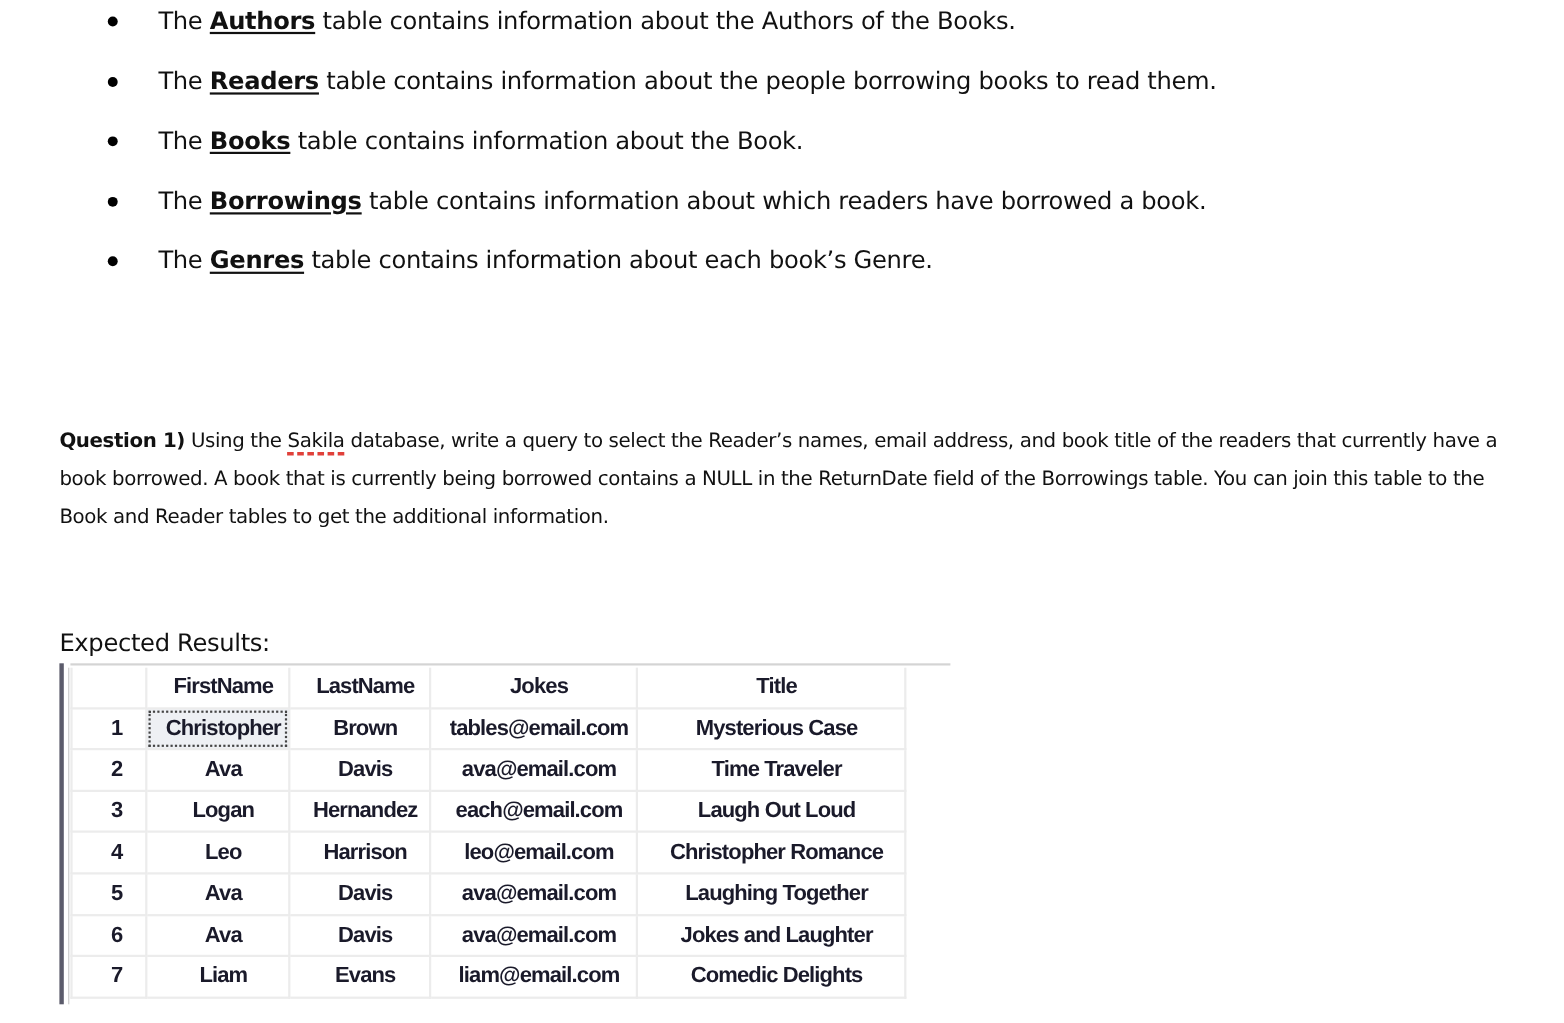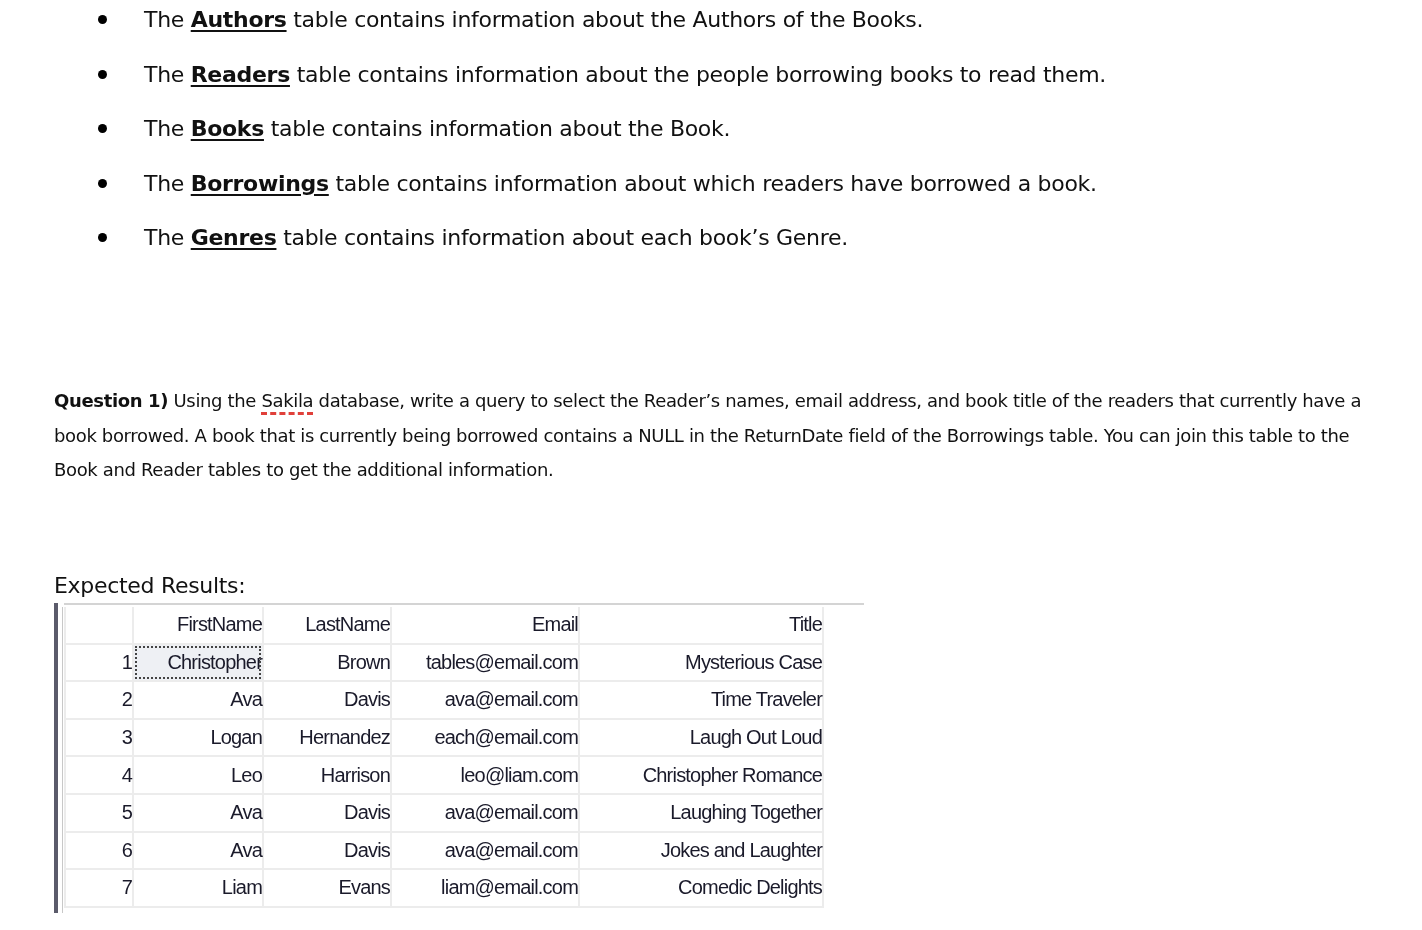--- a/index.html
+++ b/index.html
@@ -13,21 +13,21 @@
   .bullet-text b{text-decoration:underline;text-underline-offset:3px;}
   .question{position:absolute;left:54px;top:384px;width:1340px;font-size:18px;line-height:34.5px;letter-spacing:-0.35px;}
   .question b{font-weight:bold;}
   .squiggle{text-decoration:underline dashed #e0403a;text-underline-offset:5px;text-decoration-thickness:3px;}
   .expected{position:absolute;left:54px;top:543px;font-size:22px;line-height:32px;letter-spacing:-0.3px;margin-top:27px;}
   .grid-wrap{position:absolute;left:54px;top:603px;width:812px;height:310px;}
   .grid-leftbar{position:absolute;left:0;top:0;width:4px;height:310px;background:#5b5b6b;}
   .grid-leftbar2{position:absolute;left:8px;top:4px;width:1px;height:306px;background:#c8c8c8;}
   .grid-topline{position:absolute;left:10px;top:0;width:800px;height:2px;background:#d4d4d4;}
   .grid{position:absolute;left:10px;top:4px;border-collapse:collapse;font-family:"Liberation Sans",sans-serif;font-size:20px;letter-spacing:-0.8px;color:#1a1a2a;}
-  .grid td,.grid th{height:35.6px;padding:0 0 0 10px;border:2px solid #ececec;text-align:right;font-weight:normal;white-space:nowrap;}
+  .grid td,.grid th{height:35.6px;padding:0 0 0 10px;border:2px solid #ececec;text-align:center;font-weight:bold;white-space:nowrap;}
   .grid th{border-top:none;}
   .grid td.rownum{width:52px;padding-left:14px;}
   .grid .c1{width:118px;}
   .grid .c2{width:116px;}
   .grid .c3{width:176px;}
   .grid .c4{width:232px;}
   .grid td.selected{outline:2px dotted #444;outline-offset:-4px;background:#eef0f4;}
 </style>
 </head>
 <body class="doc">
@@ -62,21 +62,21 @@
 <div class="grid-wrap">
   <div class="grid-leftbar"></div>
   <div class="grid-leftbar2"></div>
   <div class="grid-topline"></div>
   <table class="grid">
     <tbody>
         <tr>
       <th class="rownum" style="width:52px;padding-left:14px;"></th>
       <th class="c1">FirstName</th>
       <th class="c2">LastName</th>
-      <th class="c3">Email</th>
+      <th class="c3">Jokes</th>
       <th class="c4">Title</th>
     </tr>
     <tr>
       <td class="rownum">1</td>
       <td class="selected">Christopher</td>
       <td>Brown</td>
       <td>tables@email.com</td>
       <td>Mysterious Case</td>
     </tr>
     <tr>
@@ -90,21 +90,21 @@
       <td class="rownum">3</td>
       <td>Logan</td>
       <td>Hernandez</td>
       <td>each@email.com</td>
       <td>Laugh Out Loud</td>
     </tr>
     <tr>
       <td class="rownum">4</td>
       <td>Leo</td>
       <td>Harrison</td>
-      <td>leo@liam.com</td>
+      <td>leo@email.com</td>
       <td>Christopher Romance</td>
     </tr>
     <tr>
       <td class="rownum">5</td>
       <td>Ava</td>
       <td>Davis</td>
       <td>ava@email.com</td>
       <td>Laughing Together</td>
     </tr>
     <tr>

